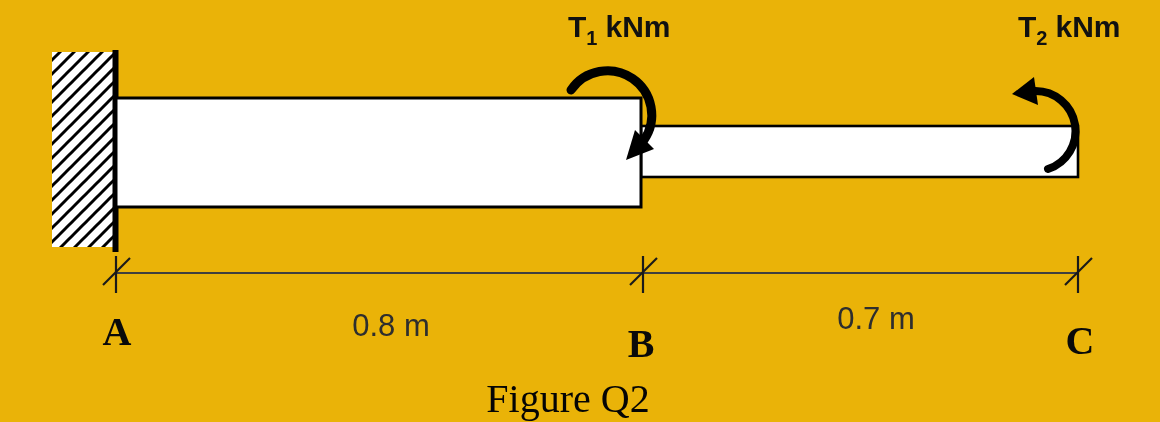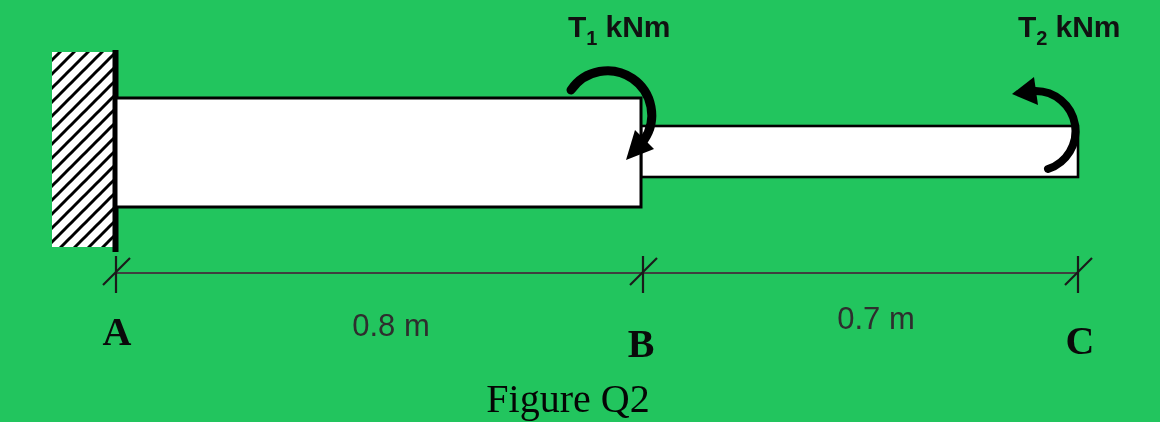--- a/index.html
+++ b/index.html
@@ -4,21 +4,21 @@
 <style>
   html, body {
     margin: 0;
     padding: 0;
     background: #ffffff;
   }
   .stage {
     position: relative;
     width: 1160px;
     height: 422px;
-    background: #22c55e;
+    background: #eab308;
     overflow: hidden;
   }
   svg { display: block; }
 
   .point-label {
     font-family: "Liberation Serif", serif;
     font-weight: bold;
     font-size: 40px;
     fill: #0a0a0a;
   }

